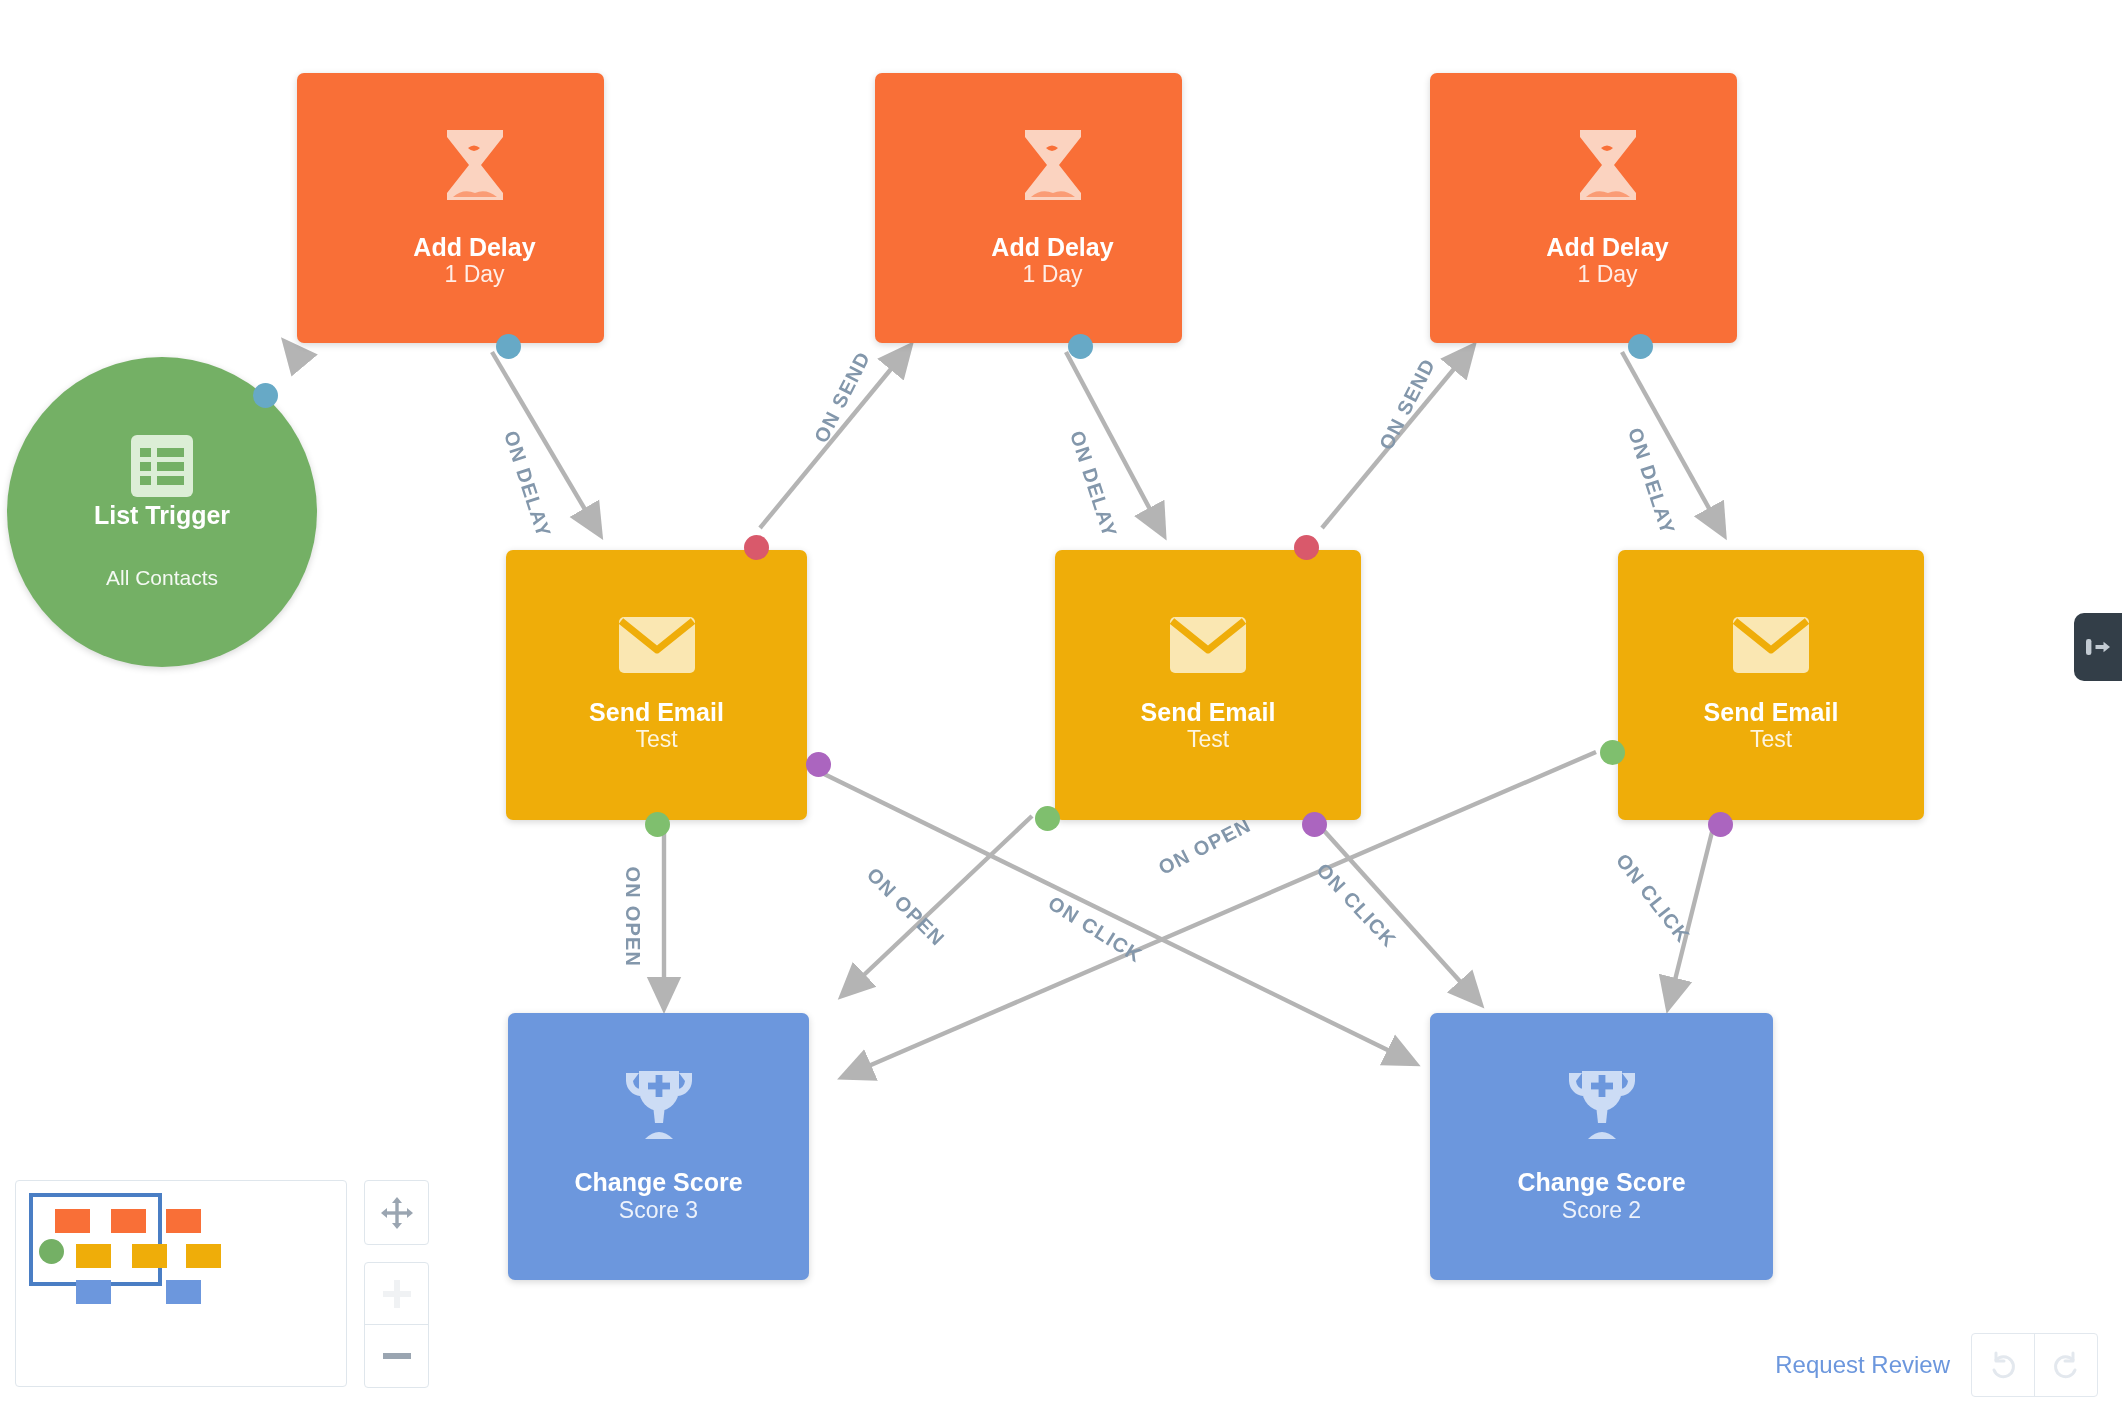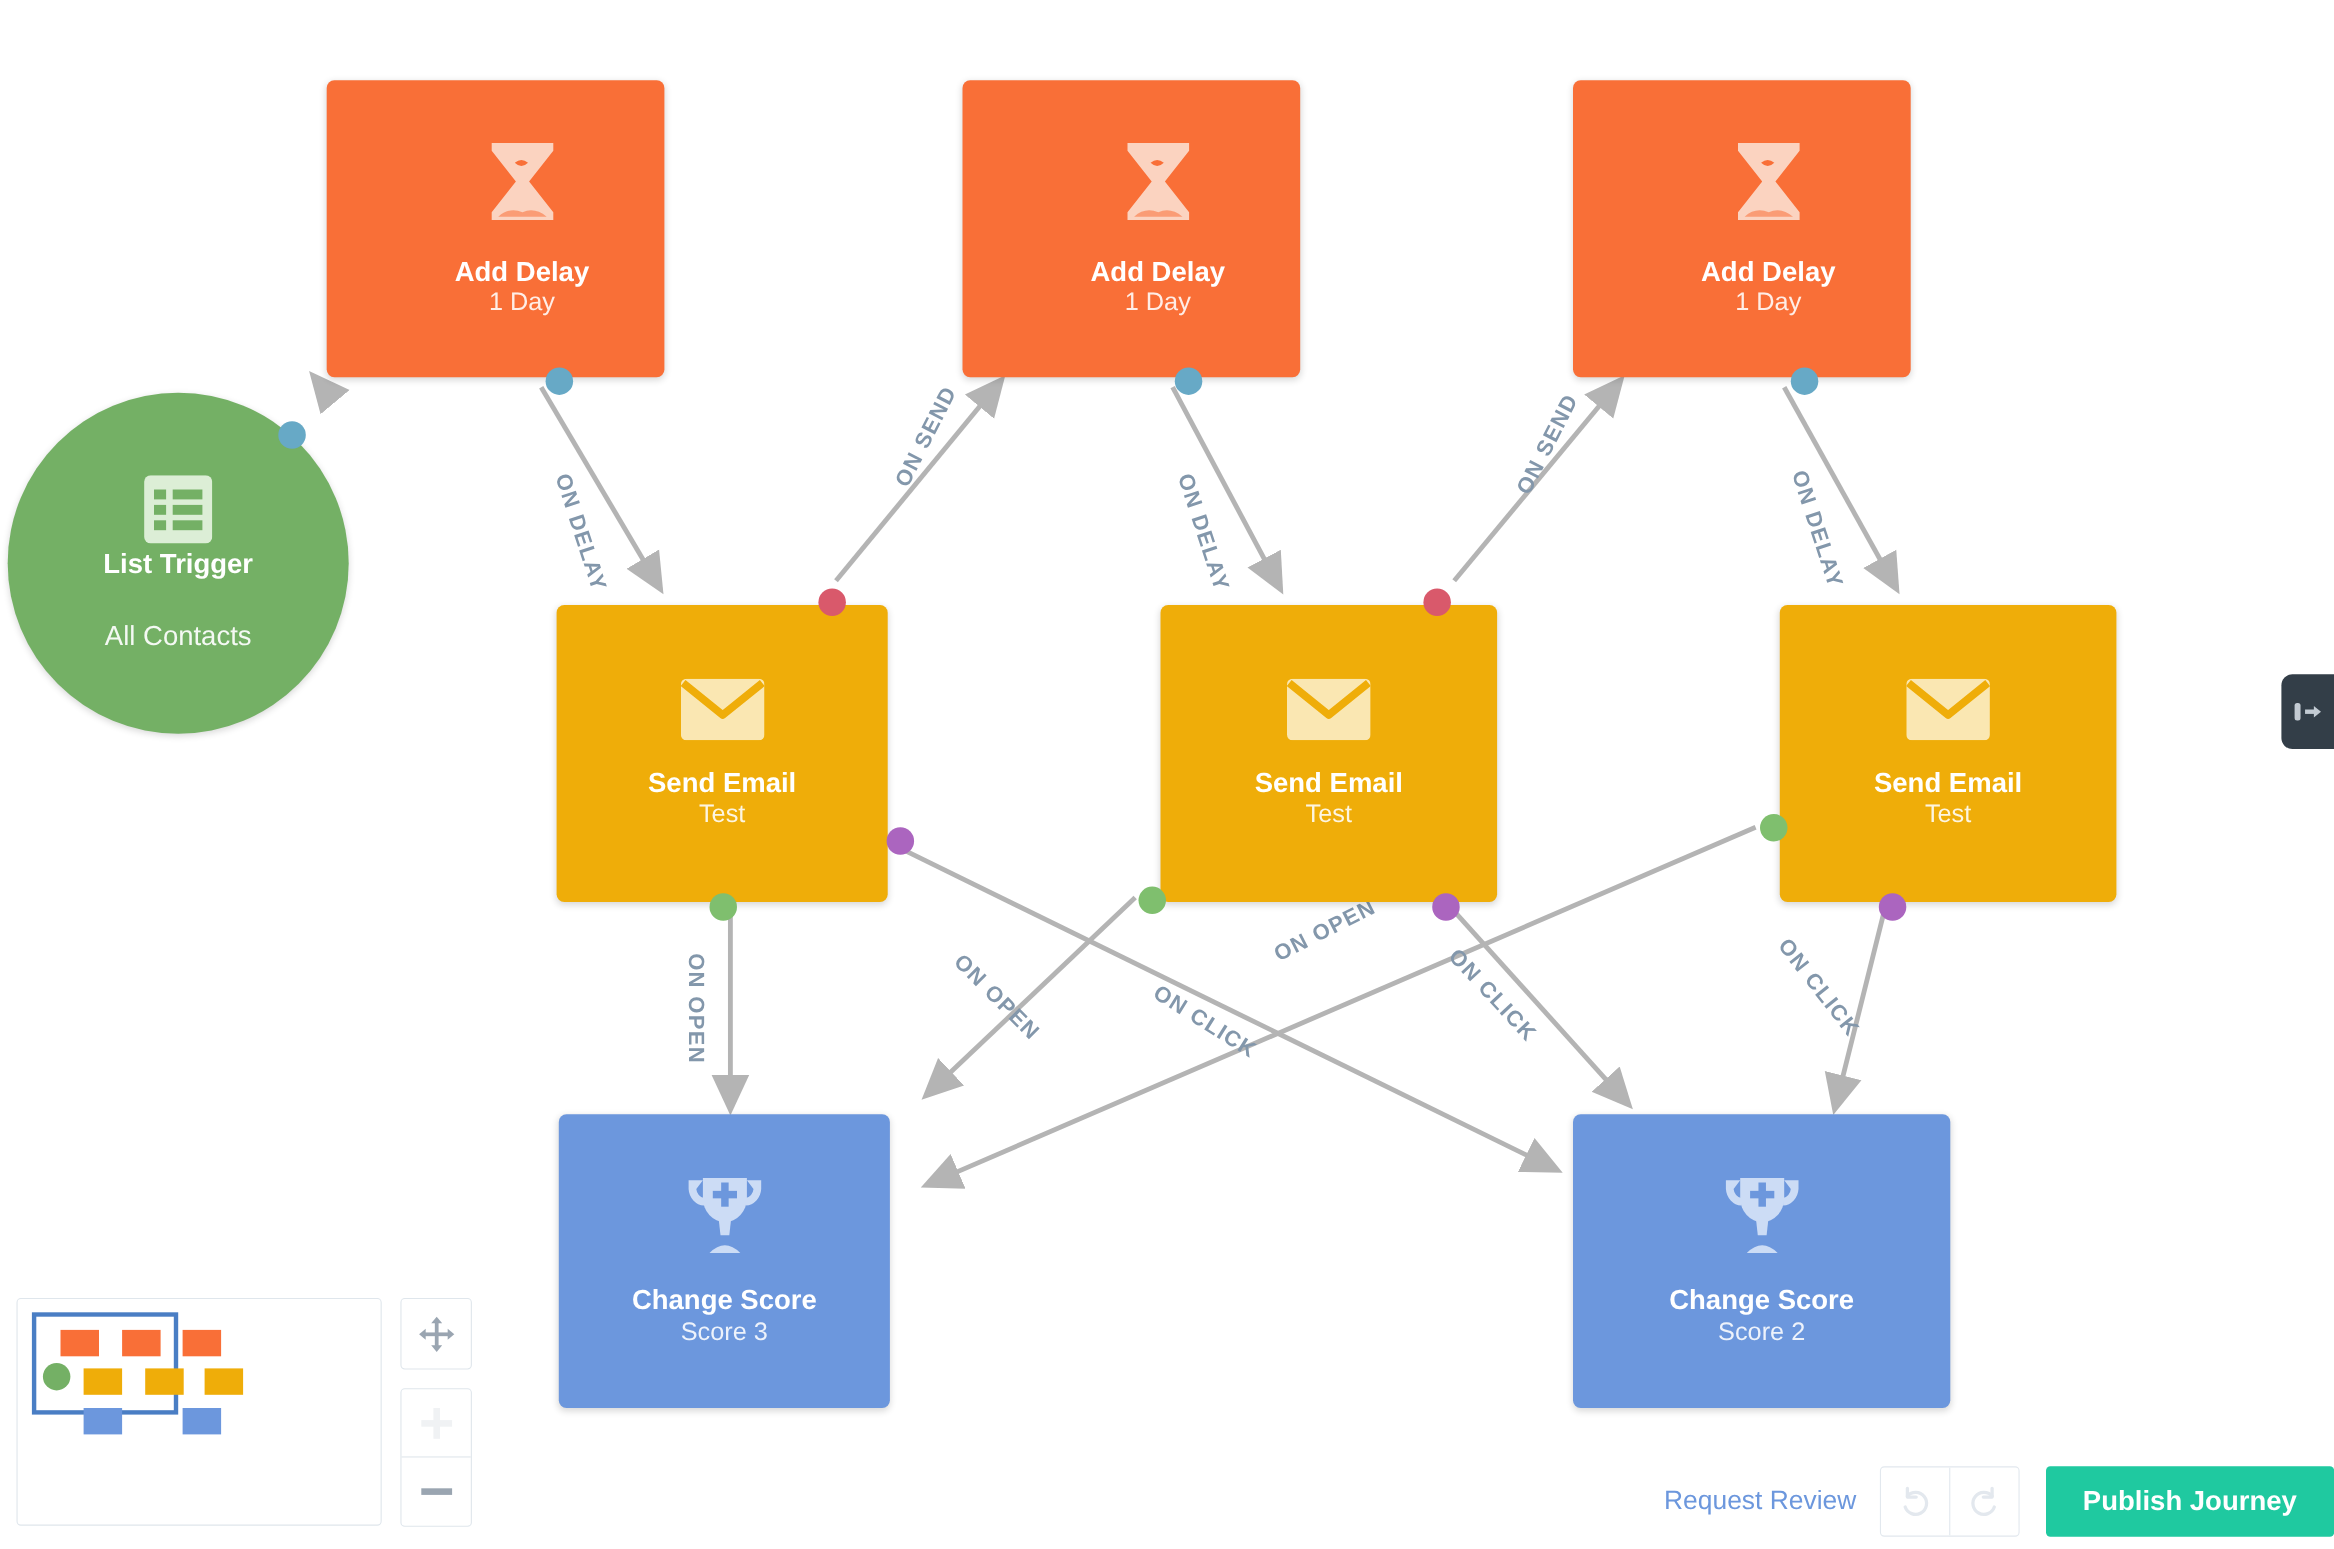--- a/index.html
+++ b/index.html
@@ -87,21 +87,21 @@
     background: #74b065;
     box-shadow: 0 2px 7px rgba(0,0,0,0.16);
     display: flex;
     flex-direction: column;
     align-items: center;
     justify-content: center;
     cursor: pointer;
     user-select: none;
   }
   .node-trigger .node-title { font-size: 25px; font-weight: bold; color:#fff; }
-  .node-trigger .node-sub   { font-size: 25px; color: rgba(255,255,255,0.92); margin-top: 36px; }
+  .node-trigger .node-sub   { font-size: 21px; color: rgba(255,255,255,0.92); margin-top: 36px; }
 
   
   .port {
     position: absolute;
     width: 25px;
     height: 25px;
     border-radius: 50%;
     z-index: 3;
     cursor: crosshair;
   }
@@ -477,14 +477,13 @@
       </svg>
     </div>
     <div class="ur-btn" id="redo-btn">
       <svg width="32" height="32" viewBox="0 0 32 32">
         <path d="M23,11 A10,10 0 1 0 25,21" stroke="#e3e8ee" stroke-width="3" fill="none" stroke-linecap="round"></path>
         <path d="M23,4 L23,12 L15,12" stroke="#e3e8ee" stroke-width="3" fill="none" stroke-linecap="round" stroke-linejoin="round"></path>
       </svg>
     </div>
   </div>
 
-  <div id="publish-btn">Publish Journey</div>
 </div>
 
 </body></html>

